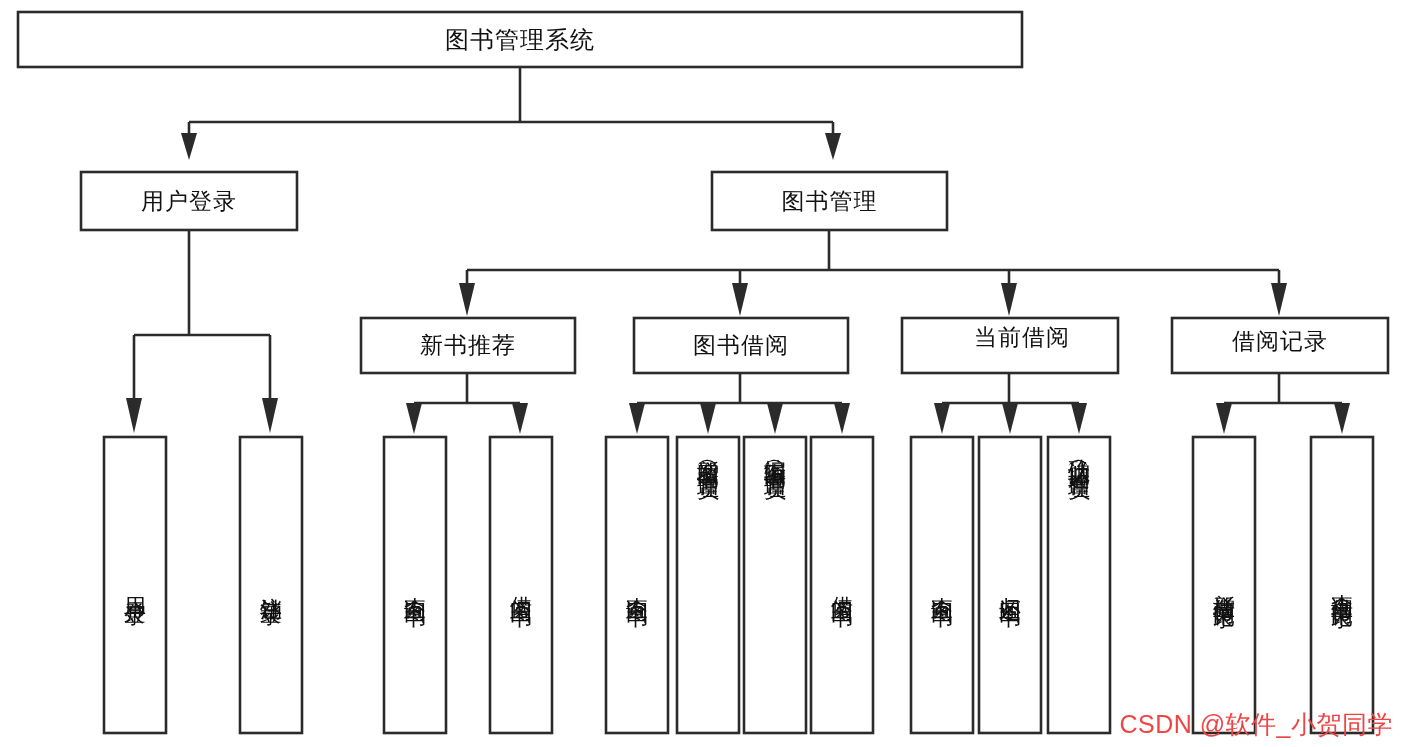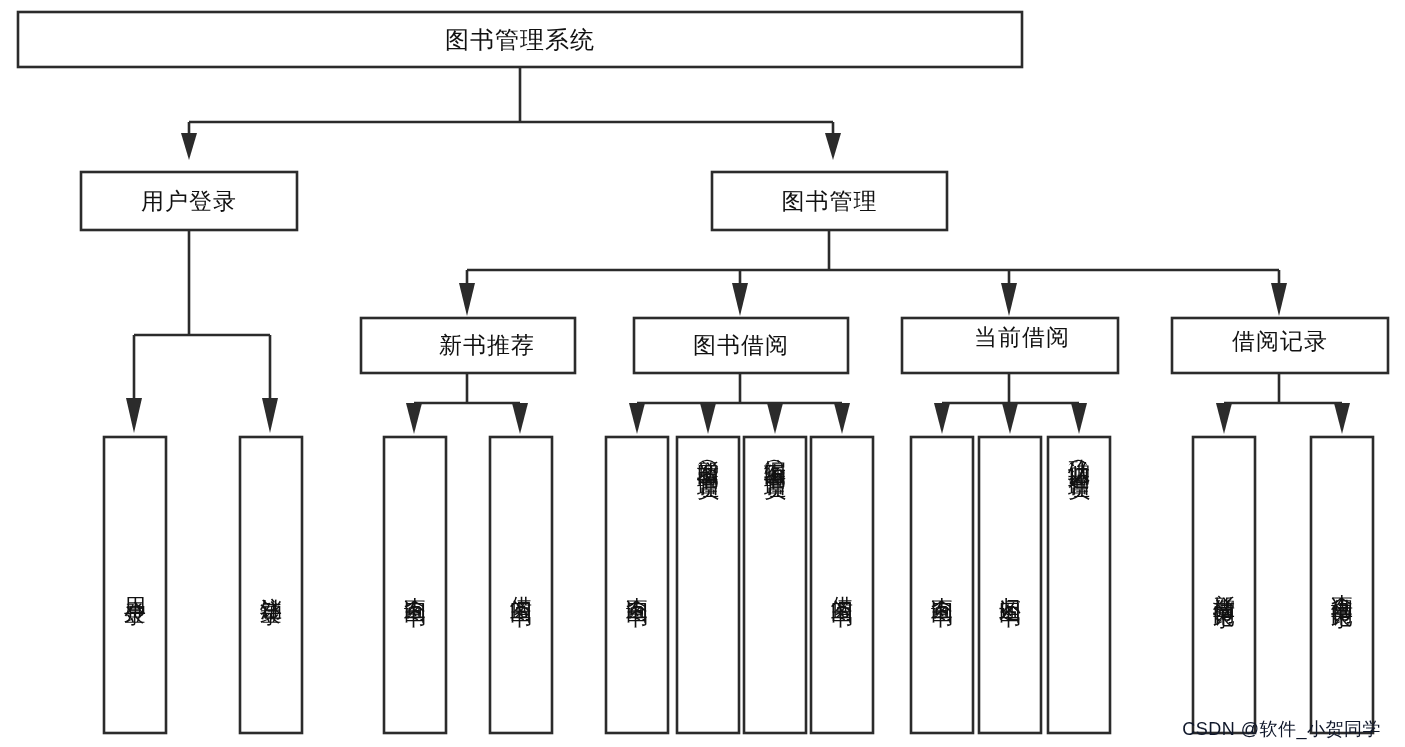--- a/index.html
+++ b/index.html
@@ -75,25 +75,25 @@
     font-size: 23px;
     color: #111111;
     white-space: nowrap;
     letter-spacing: 1px;
   }
   .hlabel-text.root {
     font-size: 24px;
   }
   #watermark {
     position: absolute;
-    right: 24px;
+    right: 12px;
     bottom: 6px;
     font-family: "Liberation Sans", "DejaVu Sans", sans-serif;
-    font-size: 18px;
-    color: #0f172a;
+    font-size: 25px;
+    color: #ef4444;
     letter-spacing: 0.5px;
     white-space: nowrap;
     pointer-events: none;
   }
 </style>
 </head>
 <body>
 
 <div id="diagram-root">
 
@@ -180,21 +180,21 @@
     <span class="hlabel-text root">图书管理系统</span>
   </div>
 
   <div class="hlabel-wrap" style="left:81px; top:172px; width:216px; height:58px;">
     <span class="hlabel-text">用户登录</span>
   </div>
   <div class="hlabel-wrap" style="left:712px; top:172px; width:235px; height:58px;border-radius:29px;">
     <span class="hlabel-text">图书管理</span>
   </div>
 
-  <div class="hlabel-wrap" style="left:361px; top:318px; width:214px; height:55px;margin-left:19px;">
+  <div class="hlabel-wrap" style="left:361px; top:318px; width:214px; height:55px;">
     <span class="hlabel-text">新书推荐</span>
   </div>
   <div class="hlabel-wrap" style="left:634px; top:318px; width:214px; height:55px;">
     <span class="hlabel-text">图书借阅</span>
   </div>
   <div class="hlabel-wrap" style="left:902px; top:310px; width:240px; height:55px;">
     <span class="hlabel-text">当前借阅</span>
   </div>
   <div class="hlabel-wrap" style="left:1172px; top:318px; width:216px; height:47px;">
     <span class="hlabel-text">借阅记录</span>

